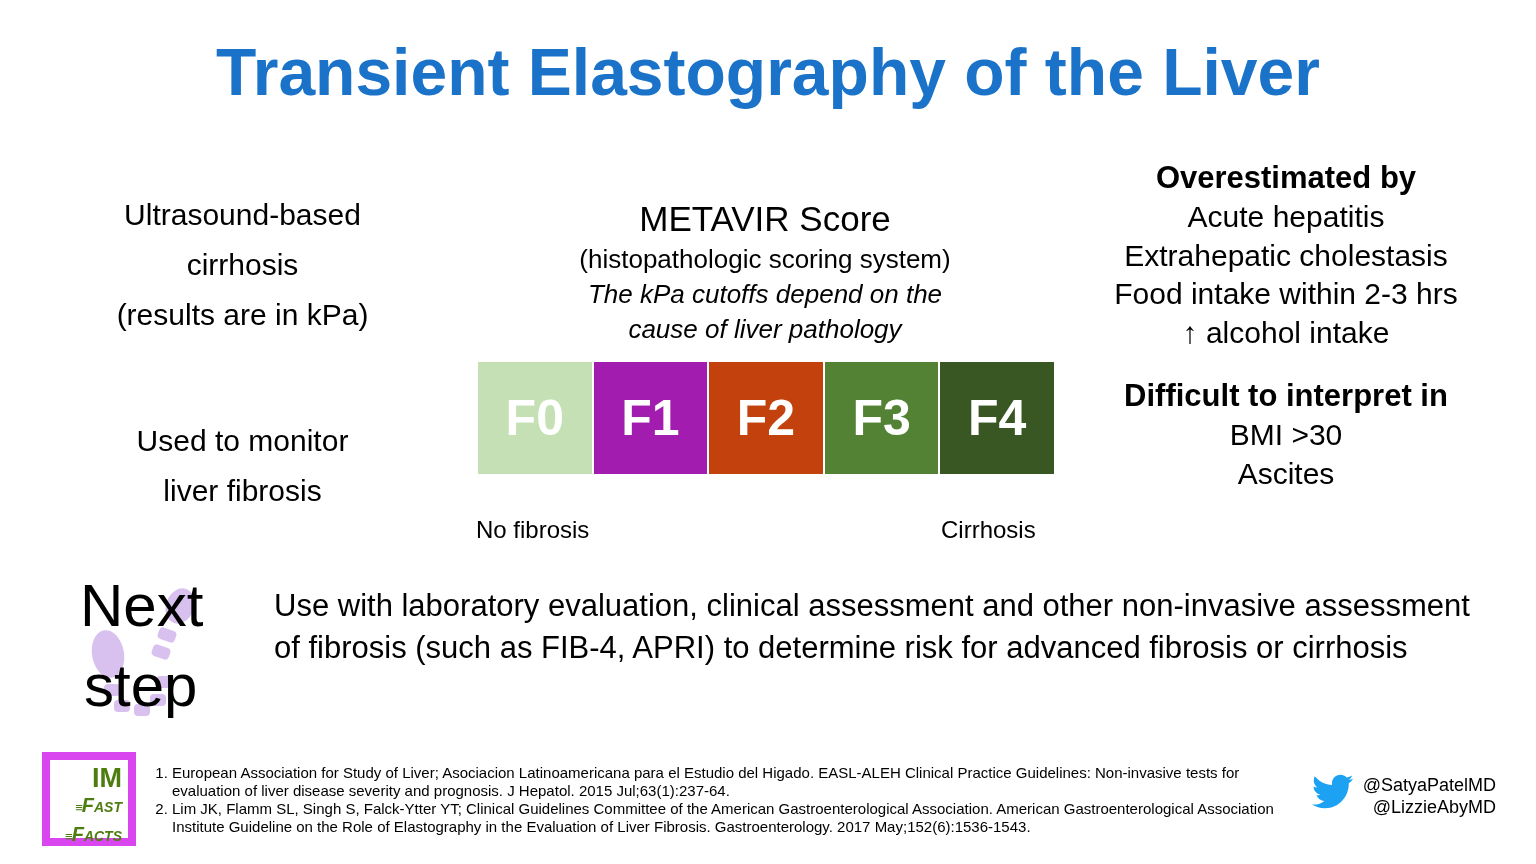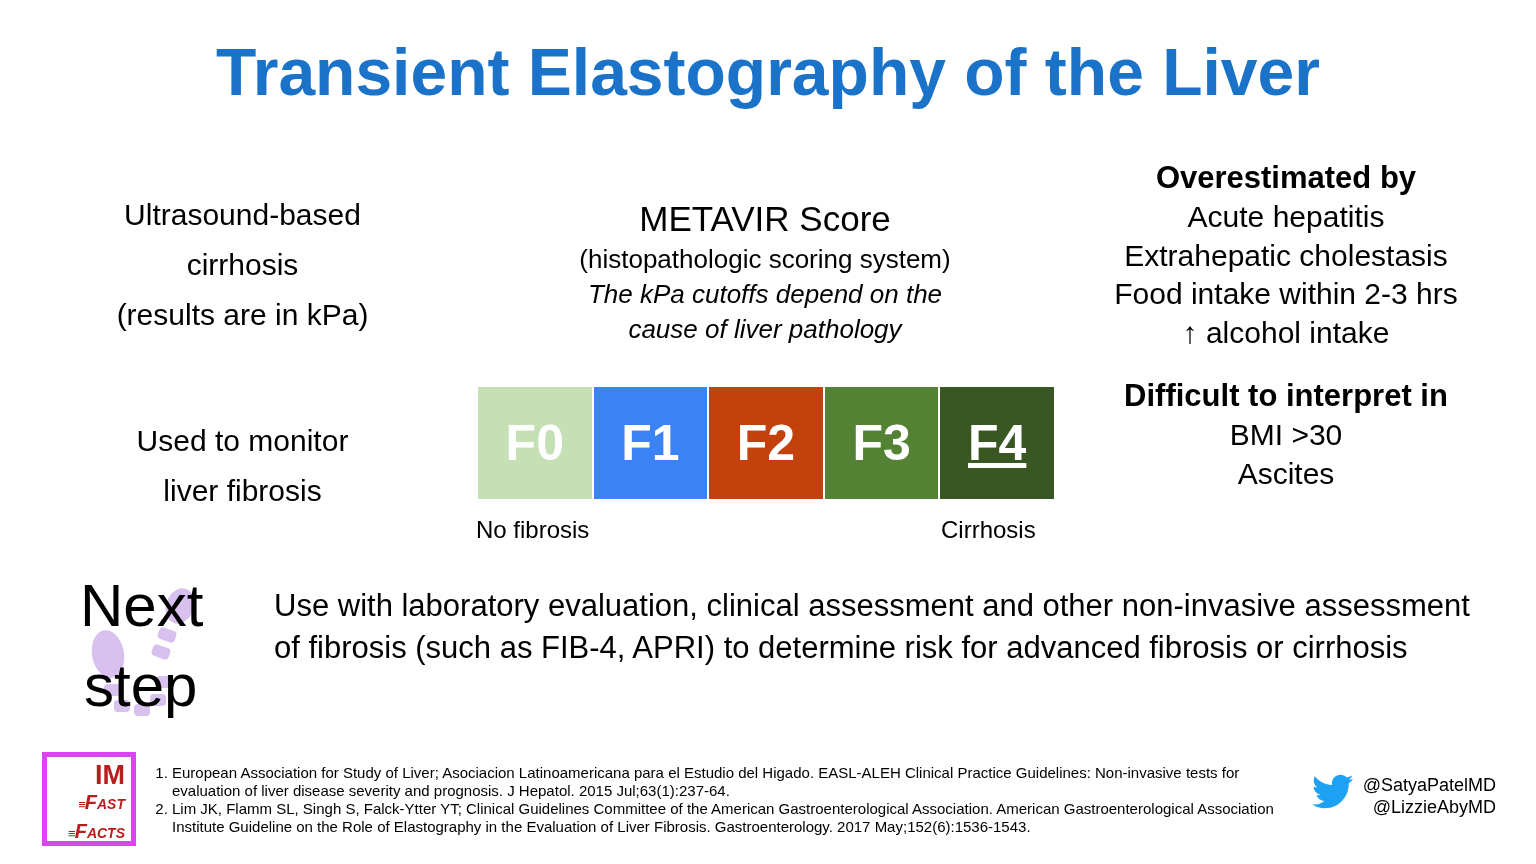--- a/index.html
+++ b/index.html
@@ -7,34 +7,34 @@
          font-family:"Liberation Sans", sans-serif; color:#000; }
   .abs { position:absolute; }
   #title { left:0; top:34px; width:1536px; text-align:center; font-size:66px; font-weight:bold; color:#1a73c8; letter-spacing:0px; }
   .left-block { left:40px; width:405px; text-align:center; font-size:30px; line-height:50px; }
   #desc { top:190px; }
   #monitor { top:416px; }
   #metavir { left:520px; top:196px; width:490px; text-align:center; }
   #metavir .h { font-size:35px; font-weight:normal; line-height:46px; }
   #metavir .sub { font-size:26px; line-height:35px; }
   #metavir .it { font-size:26px; line-height:35px; font-style:italic; }
-  #scale { left:478px; top:387px; width:576px; height:116px; display:flex; }
+  #scale { left:478px; top:362px; width:576px; height:116px; display:flex; }
   .stage { flex:1; height:112px; display:flex; align-items:center; justify-content:center;
            color:#fff; font-weight:bold; font-size:50px; border-right:2px solid #fff; box-sizing:border-box; }
-  .stage:last-child { border-right:none;text-decoration:underline; }
+  .stage:last-child { border-right:none; }
   .scale-lbl { top:516px; font-size:24px; }
   #right { left:1090px; top:158px; width:392px; text-align:center; }
   #right .h { font-size:31px; font-weight:bold; line-height:40px; }
   #right .it { font-size:30px; line-height:38.5px; }
   #right .gap { height:24px; }
   #next { left:68px; top:574px; width:160px; height:150px; }
   #next .word { position:absolute; left:12px; font-size:60px; line-height:60px; }
   #nexttext { left:274px; top:585px; width:1200px; font-size:31px; line-height:42px; }
-  #logo { left:42px; top:752px; width:94px; height:94px; border:5px solid #d946ef; box-sizing:border-box;
-          color:#b91c1c; text-align:right; padding-right:6px; font-weight:bold; }
+  #logo { left:42px; top:752px; width:94px; height:94px; border:8px solid #d946ef; box-sizing:border-box;
+          color:#4d7c0f; text-align:right; padding-right:6px; font-weight:bold; }
   #logo .im { font-size:27px; line-height:28px; margin-top:4px; }
   #logo .sc { font-size:20px; line-height:26px; font-style:italic; }
   #refs { left:148px; top:764px; width:1150px; font-size:15px; line-height:18px; }
   #refs ol { margin:0; padding-left:24px; }
   #twitter { left:1312px; top:774px; }
   #handles { left:1360px; top:774px; font-size:18px; line-height:22px; text-align:right; width:136px; }
 </style>
 </head>
 <body>
 
@@ -52,21 +52,21 @@
 
 <div id="metavir" class="abs">
   <div class="h">METAVIR Score</div>
   <div class="sub">(histopathologic scoring system)</div>
   <div class="it">The kPa cutoffs depend on the</div>
   <div class="it">cause of liver pathology</div>
 </div>
 
 <div id="scale" class="abs">
   <div class="stage" style="background:#c5e0b4">F0</div>
-  <div class="stage" style="background:#3b82f6">F1</div>
+  <div class="stage" style="background:#a21caf">F1</div>
   <div class="stage" style="background:#c2410c">F2</div>
   <div class="stage" style="background:#548235">F3</div>
   <div class="stage" style="background:#385723">F4</div>
 </div>
 <div class="abs scale-lbl" style="left:476px;">No fibrosis</div>
 <div class="abs scale-lbl" style="left:941px;">Cirrhosis</div>
 
 <div id="right" class="abs">
   <div class="h">Overestimated by</div>
   <div class="it">Acute hepatitis</div>

